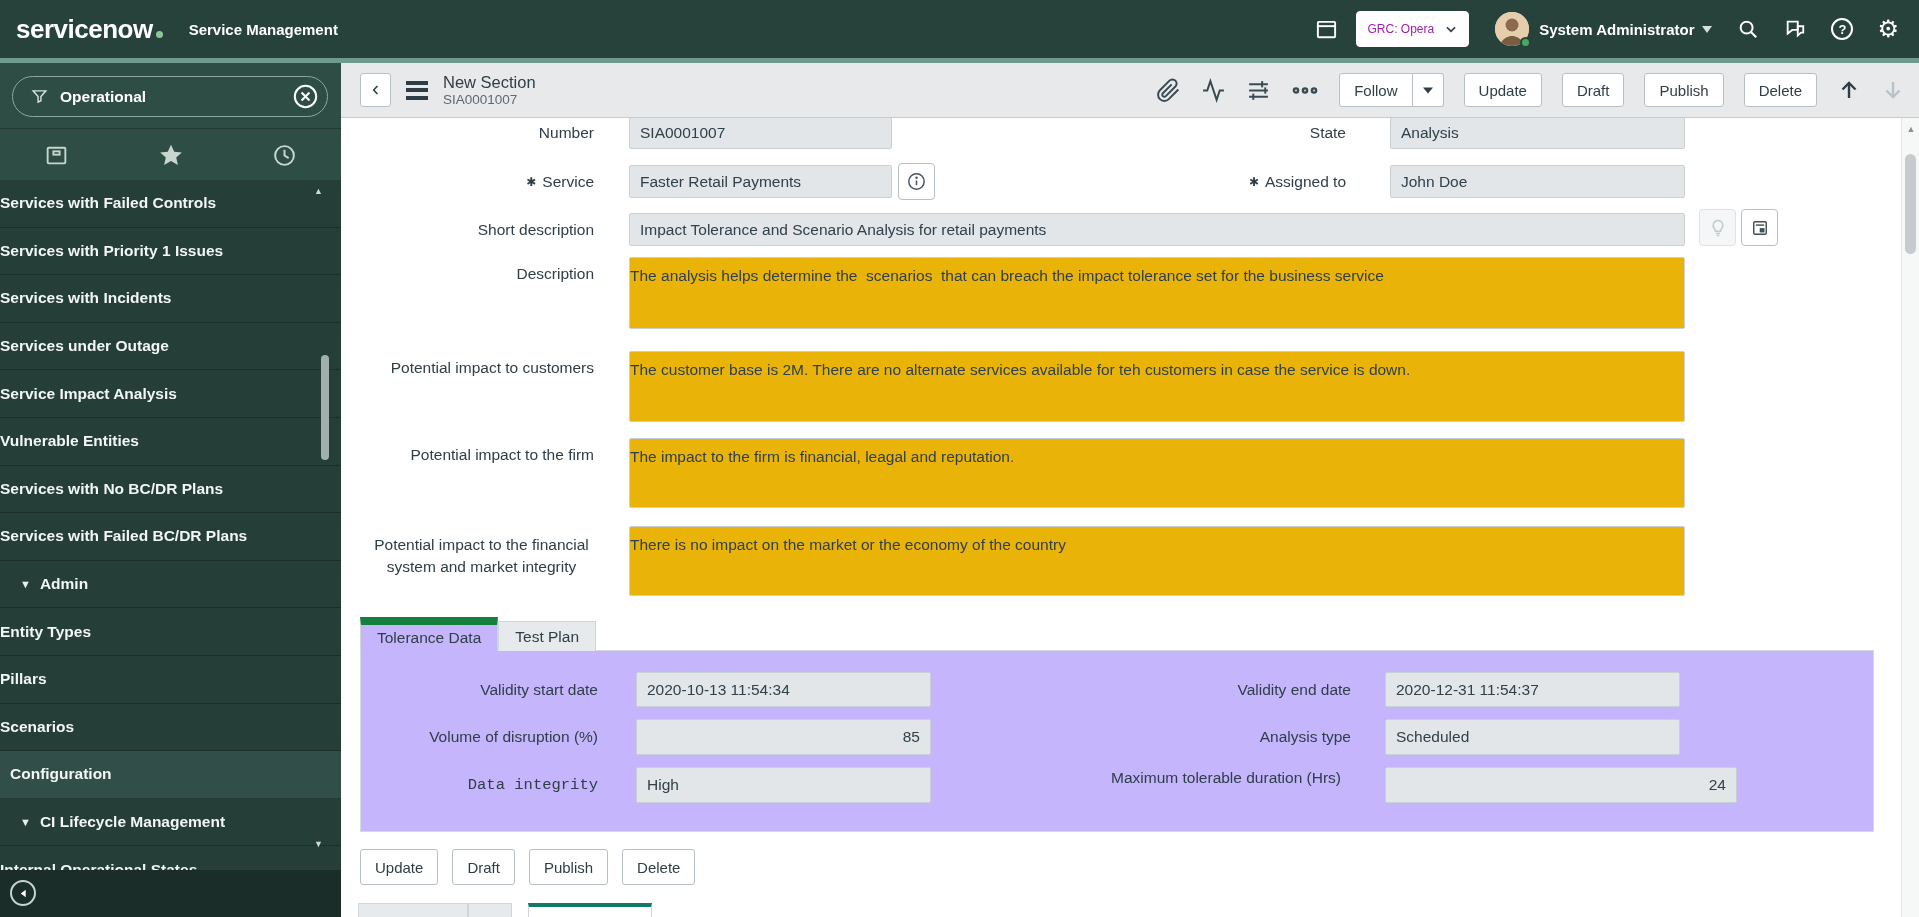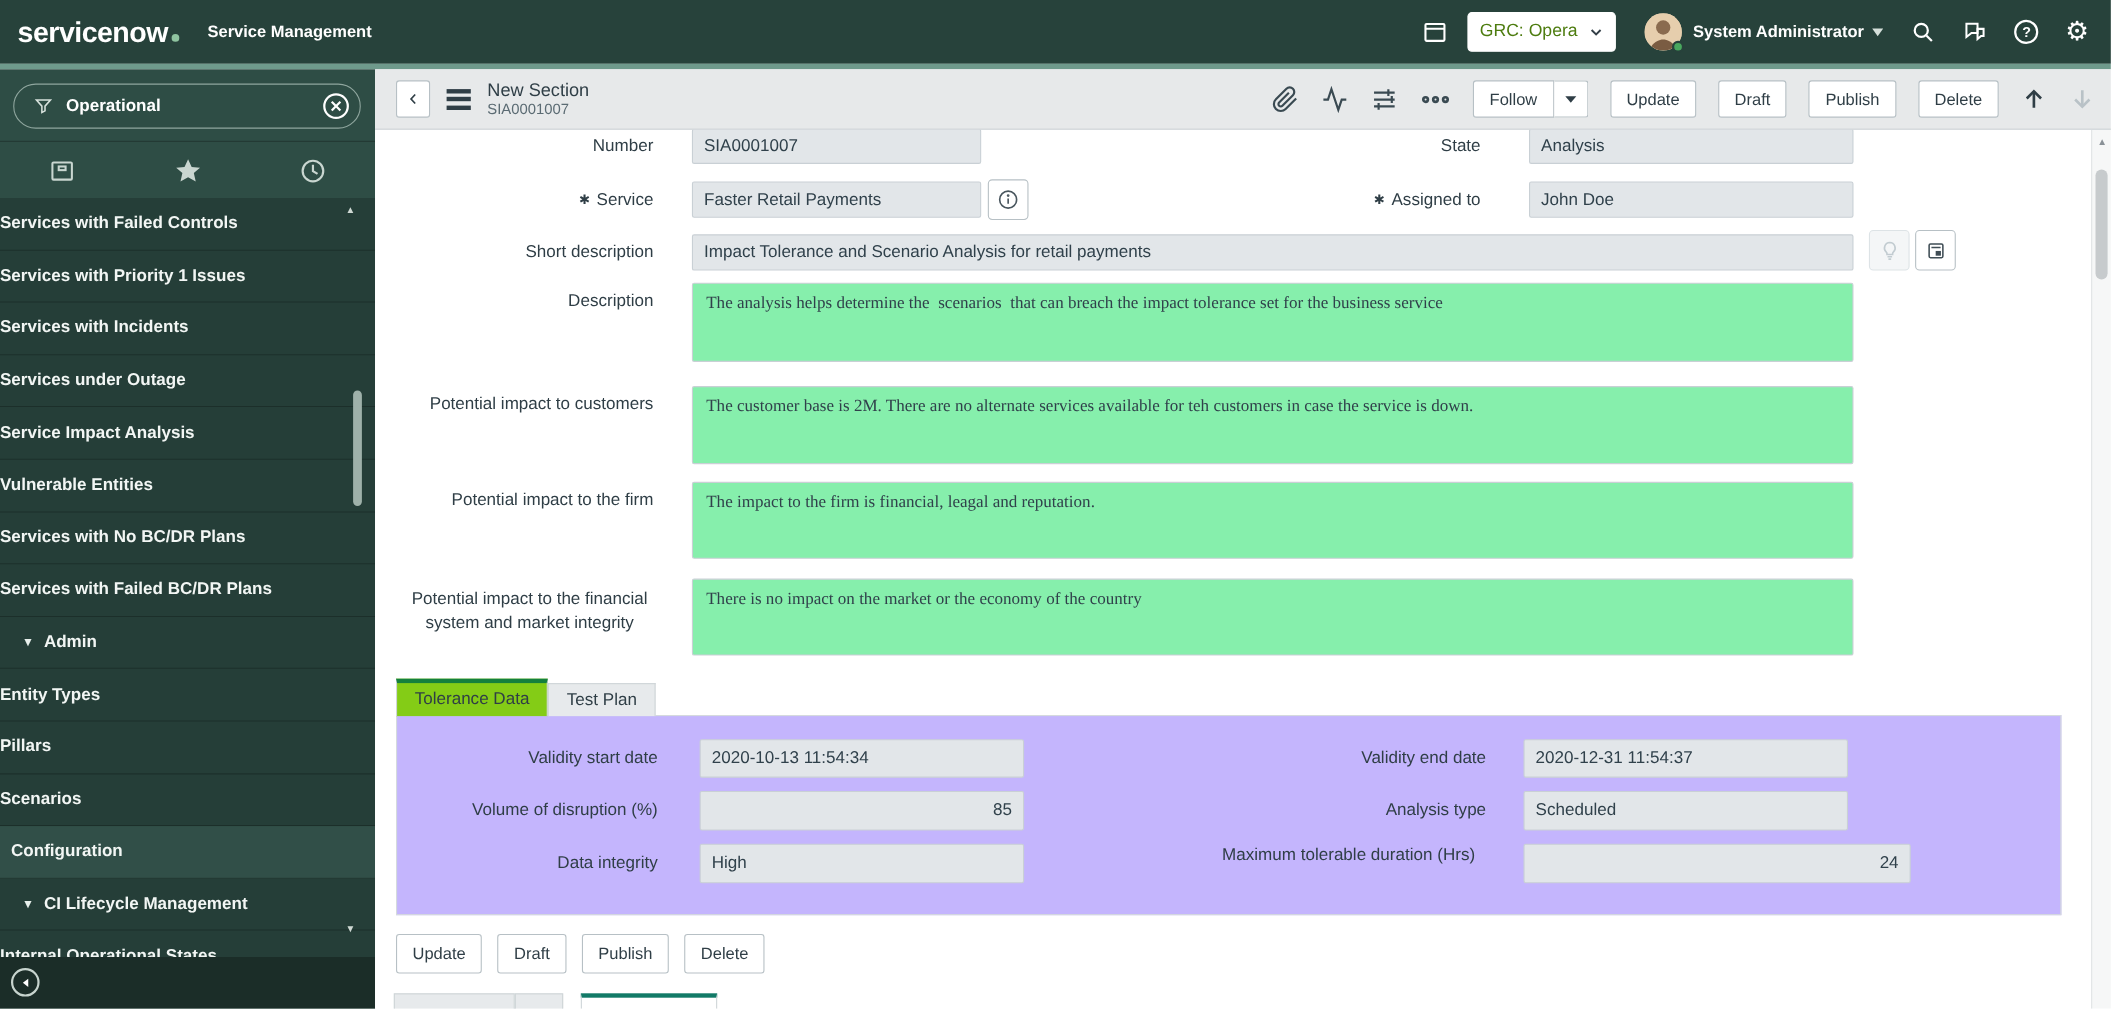--- a/index.html
+++ b/index.html
@@ -13,21 +13,21 @@
   
   #banner { position:absolute; left:0; top:0; width:1919px; height:58px;
     background:#27423b; display:flex; align-items:center; }
   #accent { position:absolute; left:0; top:58px; width:1919px; height:5px; background:#6f9a8c; }
   .logo { margin-left:16px; font-size:26px; font-weight:bold; color:#fff; letter-spacing:-0.5px; display:flex; align-items:baseline; }
   .logodot { width:7px; height:7px; border-radius:50%; background:#8fc4a0; margin-left:3px; }
   .product { margin-left:26px; font-size:15px; font-weight:bold; color:#fff; }
   .hdr-right { margin-left:auto; display:flex; align-items:center; padding-right:20px; }
   .hicon { background:none; border:none; padding:0; cursor:pointer; display:flex; align-items:center; }
   .scopebox { background:#fff; border-radius:4px; height:36px; margin-left:18px; padding:0 10px;
-    display:flex; align-items:center; gap:10px; font-size:16px; color:#4d7c0f; border:1px solid #fff; }
+    display:flex; align-items:center; gap:10px; font-size:12px; color:#a21caf; border:1px solid #fff; }
   .avatarwrap { position:relative; margin-left:26px; width:34px; height:34px; }
   .avatar { width:34px; height:34px; border-radius:50%; overflow:hidden; background:#e6cead; }
   .presence { position:absolute; right:-2px; bottom:-2px; width:11px; height:11px; border-radius:50%;
     background:#49a85e; border:2px solid #27423b; }
   .username { margin-left:10px; font-size:15px; font-weight:bold; color:#fff; display:flex; align-items:center; gap:7px; }
   .hgap { margin-left:24px; }
   .helpcircle { width:22px; height:22px; border:2px solid #fff; border-radius:50%; color:#fff;
     font-size:13px; font-weight:bold; display:flex; align-items:center; justify-content:center; }
   .gearglyph { font-size:24px; color:#fff; line-height:1; }
 
@@ -74,28 +74,28 @@
   
   #formarea { position:absolute; left:341px; top:118px; right:18px; bottom:0; background:#fff; overflow:hidden; }
   .lab { position:absolute; left:0; width:253px; text-align:right; font-size:15.5px; color:#2f3e46; }
   .lab-r { position:absolute; left:700px; width:305px; text-align:right; font-size:15.5px; color:#2f3e46; }
   .lab-wrap { position:absolute; left:28px; width:225px; text-align:center; font-size:15.5px; color:#2f3e46;
     line-height:22px; padding-top:8px; }
   .req { font-size:12px; margin-right:6px; position:relative; top:-1px; }
   .fld { position:absolute; background:#e2e6e9; border:1px solid #c9d0d5; border-radius:2px;
     font-size:15.5px; color:#30414b; padding:0 10px; display:flex; align-items:center; cursor:default; }
   .fld.num { justify-content:flex-end; }
-  .fldarea { position:absolute; background:#86efac; border:1px solid #c9d0d5; border-radius:2px;
-    font-size:15.5px; color:#30414b; padding:7px 12px; line-height:21px; white-space:pre-wrap; overflow:hidden;font-family:Liberation Serif, serif; }
+  .fldarea { position:absolute; background:#eab308; border:1px solid #c9d0d5; border-radius:2px;
+    font-size:15.5px; color:#30414b; padding:7px 0; line-height:21px; white-space:pre-wrap; overflow:hidden; }
   .sqbtn { position:absolute; width:37px; height:37px; background:#fff; border:1px solid #b7c0c5;
     border-radius:4px; display:flex; align-items:center; justify-content:center; cursor:pointer; padding:0; }
   .sqbtn.disabled { background:#f4f6f7; border-color:#dde3e6; cursor:default; }
   .tabstrip { position:absolute; left:19px; top:499px; height:34px; display:flex; align-items:flex-end; z-index:2; }
   .rtab { font-size:15.5px; color:#2f3e46; padding:0 16px; display:flex; align-items:center; cursor:pointer; }
-  .rtab.active { height:34px; background:#84cc16; border:1px solid #cfd5d8; border-top:4px solid #15803d; border-bottom:none; }
+  .rtab.active { height:34px; background:#c4b5fd; border:1px solid #cfd5d8; border-top:8px solid #15803d; border-bottom:none; }
   .rtab.inactive { height:30px; background:#e7eaec; border:1px solid #cfd5d8; border-bottom:none; }
   .tabbox { position:absolute; left:19px; top:532px; width:1514px; height:182px; border:1px solid #d5dadd; background:#c4b5fd; }
   .ilab { position:absolute; left:0; width:237px; text-align:right; font-size:15.5px; color:#2f3e46; }
   .ilab-r { position:absolute; left:640px; width:350px; text-align:right; font-size:15.5px; color:#2f3e46; }
   .ilab-wrap { position:absolute; left:740px; width:250px; text-align:center; font-size:15.5px; color:#2f3e46;
     line-height:22px; padding-top:7px; }
   .footerbtns { position:absolute; left:19px; top:731px; display:flex; gap:14px; }
   .footerbtns .btn { height:36px; }
   .stub { position:absolute; top:785px; height:32px; background:#e7eaec; border:1px solid #cfd5d8; }
   .stub.active { background:#fff; border-top:4px solid #127a67; }
@@ -438,21 +438,21 @@
     <div class="ilab" style="top:21px; line-height:35px;">Validity start date</div>
     <div class="fld" style="left:275px; top:21px; width:295px; height:35px;">2020-10-13 11:54:34</div>
     <div class="ilab-r" style="top:21px; line-height:35px;">Validity end date</div>
     <div class="fld" style="left:1024px; top:21px; width:295px; height:35px;">2020-12-31 11:54:37</div>
 
     <div class="ilab" style="top:68px; line-height:36px;">Volume of disruption (%)</div>
     <div class="fld num" style="left:275px; top:68px; width:295px; height:36px;">85</div>
     <div class="ilab-r" style="top:68px; line-height:36px;">Analysis type</div>
     <div class="fld" style="left:1024px; top:68px; width:295px; height:36px;">Scheduled</div>
 
-    <div class="ilab" style="top:116px; line-height:36px;">Data integrity</div>
+    <div class="ilab" style="top:116px; line-height:36px;font-family:Liberation Mono, monospace;">Data integrity</div>
     <div class="fld" style="left:275px; top:116px; width:295px; height:36px;">High</div>
     <div class="ilab-wrap" style="top:109px;">Maximum tolerable duration (Hrs)</div>
     <div class="fld num" style="left:1024px; top:116px; width:352px; height:36px;">24</div>
   </div>
 
   <div class="footerbtns">
     <button class="btn">Update</button>
     <button class="btn">Draft</button>
     <button class="btn">Publish</button>
     <button class="btn">Delete</button>

